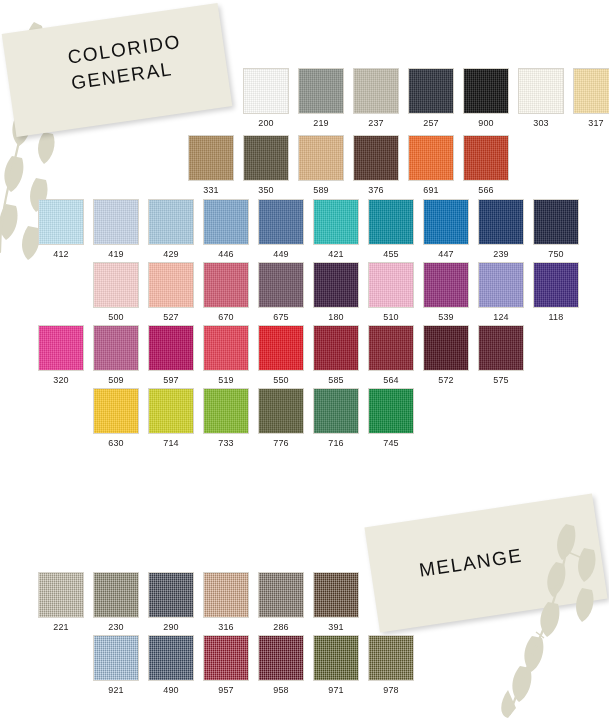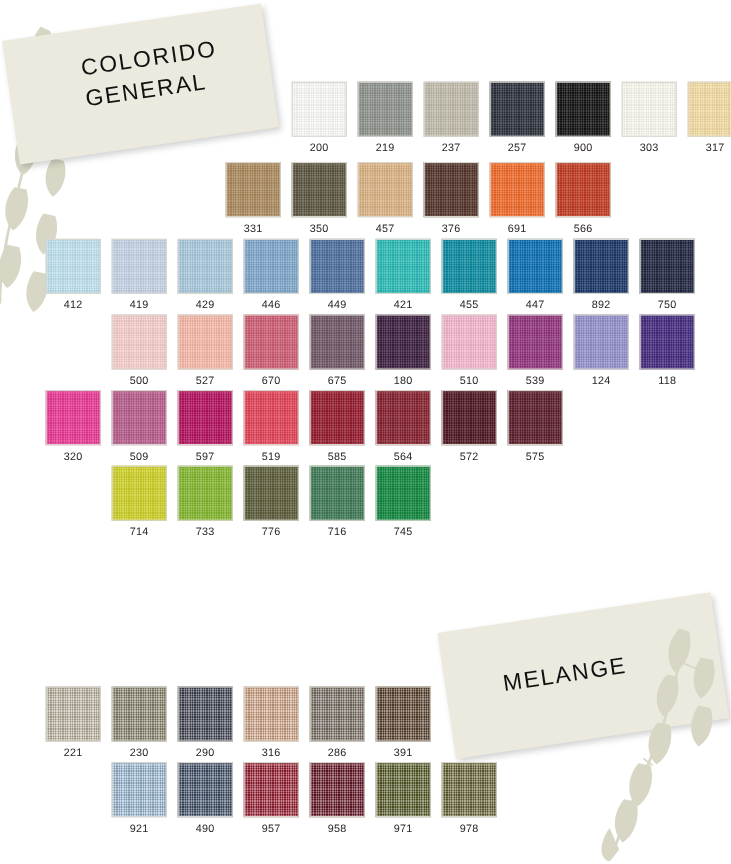--- a/index.html
+++ b/index.html
@@ -199,21 +199,21 @@
       <div class="swatch-cell">
         <div class="swatch" style="background: rgb(171, 138, 93);"></div>
         <div class="swatch-label">331</div>
       </div>
       <div class="swatch-cell">
         <div class="swatch" style="background: rgb(92, 85, 64);"></div>
         <div class="swatch-label">350</div>
       </div>
       <div class="swatch-cell">
         <div class="swatch" style="background: rgb(219, 179, 132);"></div>
-        <div class="swatch-label">457</div>
+        <div class="swatch-label">589</div>
       </div>
       <div class="swatch-cell">
         <div class="swatch" style="background: rgb(82, 52, 42);"></div>
         <div class="swatch-label">376</div>
       </div>
       <div class="swatch-cell">
         <div class="swatch" style="background: rgb(240, 106, 42);"></div>
         <div class="swatch-label">691</div>
       </div>
       <div class="swatch-cell">
@@ -249,21 +249,21 @@
       <div class="swatch-cell">
         <div class="swatch" style="background: rgb(11, 140, 160);"></div>
         <div class="swatch-label">455</div>
       </div>
       <div class="swatch-cell">
         <div class="swatch" style="background: rgb(10, 111, 180);"></div>
         <div class="swatch-label">447</div>
       </div>
       <div class="swatch-cell">
         <div class="swatch" style="background: rgb(26, 54, 104);"></div>
-        <div class="swatch-label">892</div>
+        <div class="swatch-label">239</div>
       </div>
       <div class="swatch-cell">
         <div class="swatch" style="background: rgb(31, 37, 64);"></div>
         <div class="swatch-label">750</div>
       </div>
     </div>
     <div class="row" style="left: 93px; top: 262px;">
       <div class="swatch-cell">
         <div class="swatch" style="background: rgb(246, 207, 205);"></div>
         <div class="swatch-label">500</div>
@@ -312,38 +312,46 @@
       </div>
       <div class="swatch-cell">
         <div class="swatch" style="background: rgb(180, 17, 95);"></div>
         <div class="swatch-label">597</div>
       </div>
       <div class="swatch-cell">
         <div class="swatch" style="background: rgb(227, 66, 87);"></div>
         <div class="swatch-label">519</div>
       </div>
       <div class="swatch-cell">
+        <div class="swatch" style="background: rgb(226, 26, 37);"></div>
+        <div class="swatch-label">550</div>
+      </div>
+      <div class="swatch-cell">
         <div class="swatch" style="background: rgb(148, 26, 44);"></div>
         <div class="swatch-label">585</div>
       </div>
       <div class="swatch-cell">
         <div class="swatch" style="background: rgb(133, 32, 46);"></div>
         <div class="swatch-label">564</div>
       </div>
       <div class="swatch-cell">
         <div class="swatch" style="background: rgb(77, 21, 33);"></div>
         <div class="swatch-label">572</div>
       </div>
       <div class="swatch-cell">
         <div class="swatch" style="background: rgb(91, 29, 43);"></div>
         <div class="swatch-label">575</div>
       </div>
     </div>
     <div class="row" style="left: 93px; top: 388px;">
       <div class="swatch-cell">
+        <div class="swatch" style="background: rgb(248, 199, 44);"></div>
+        <div class="swatch-label">630</div>
+      </div>
+      <div class="swatch-cell">
         <div class="swatch" style="background: rgb(207, 209, 40);"></div>
         <div class="swatch-label">714</div>
       </div>
       <div class="swatch-cell">
         <div class="swatch" style="background: rgb(132, 184, 47);"></div>
         <div class="swatch-label">733</div>
       </div>
       <div class="swatch-cell">
         <div class="swatch" style="background: rgb(93, 94, 60);"></div>
         <div class="swatch-label">776</div>

